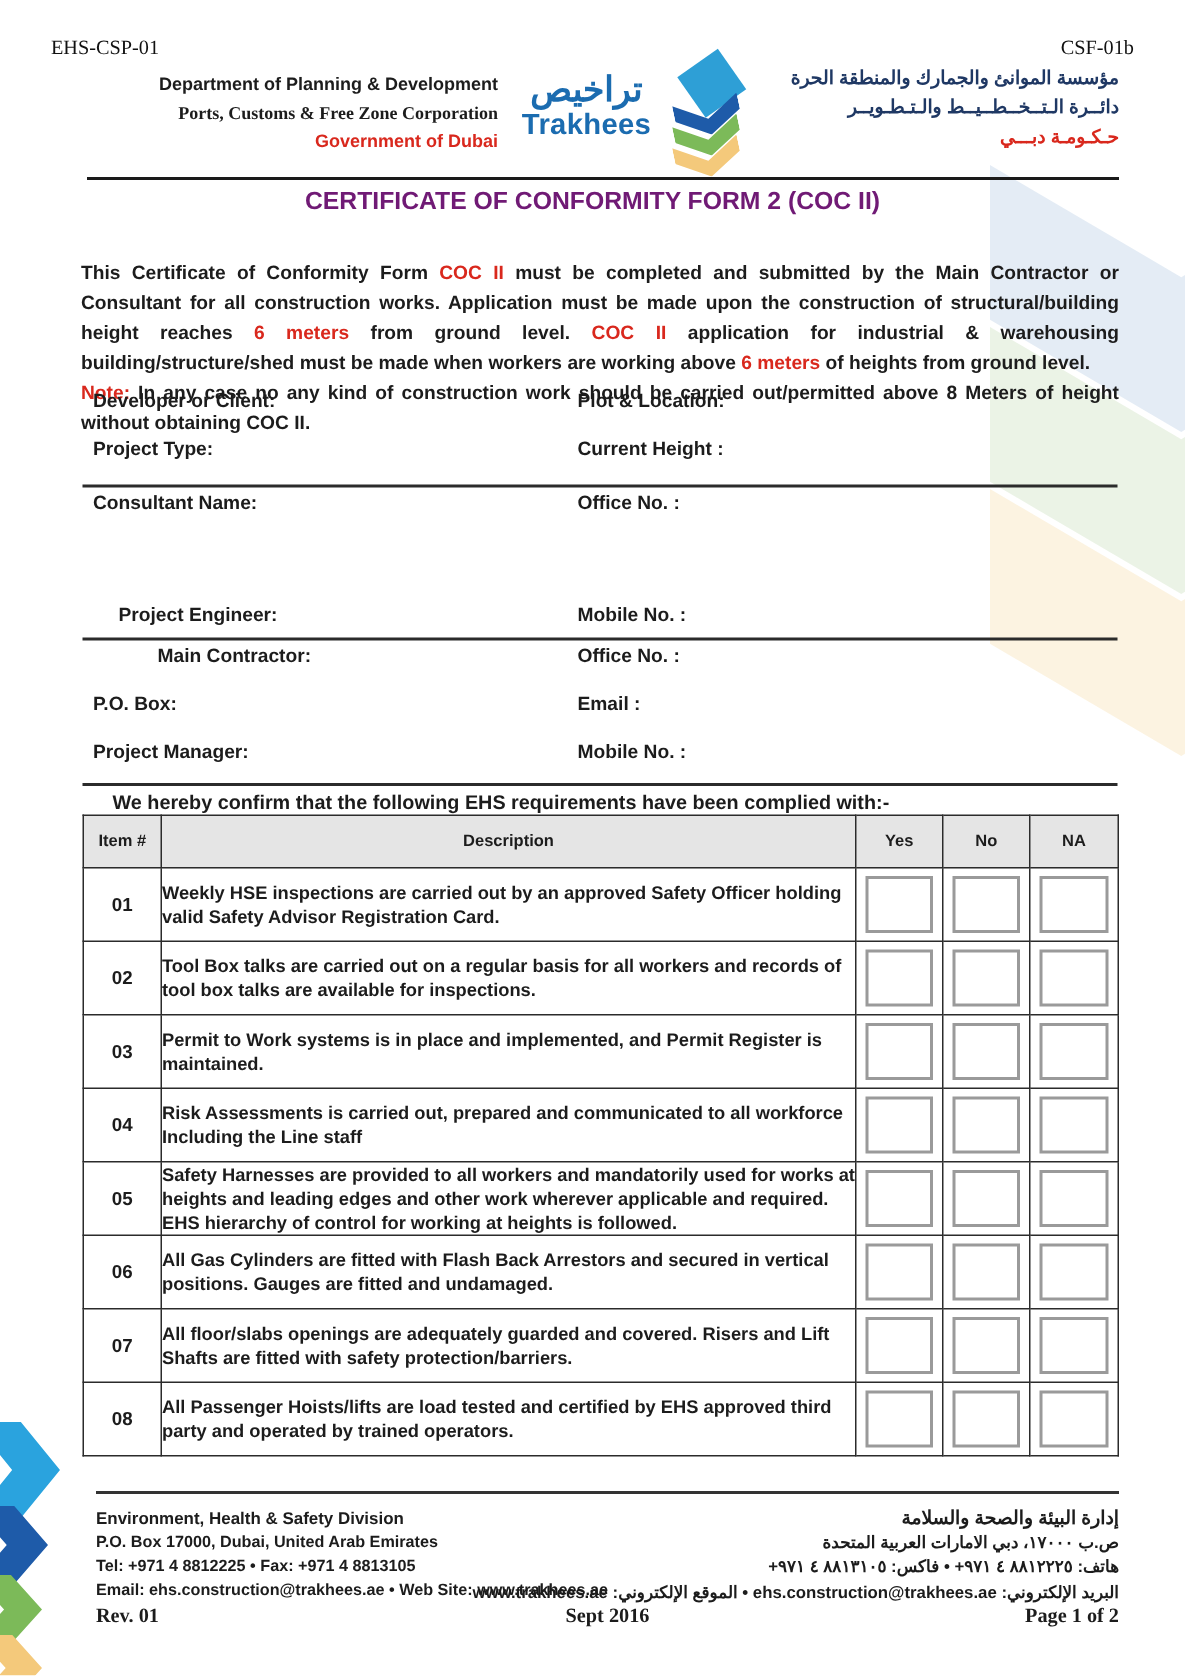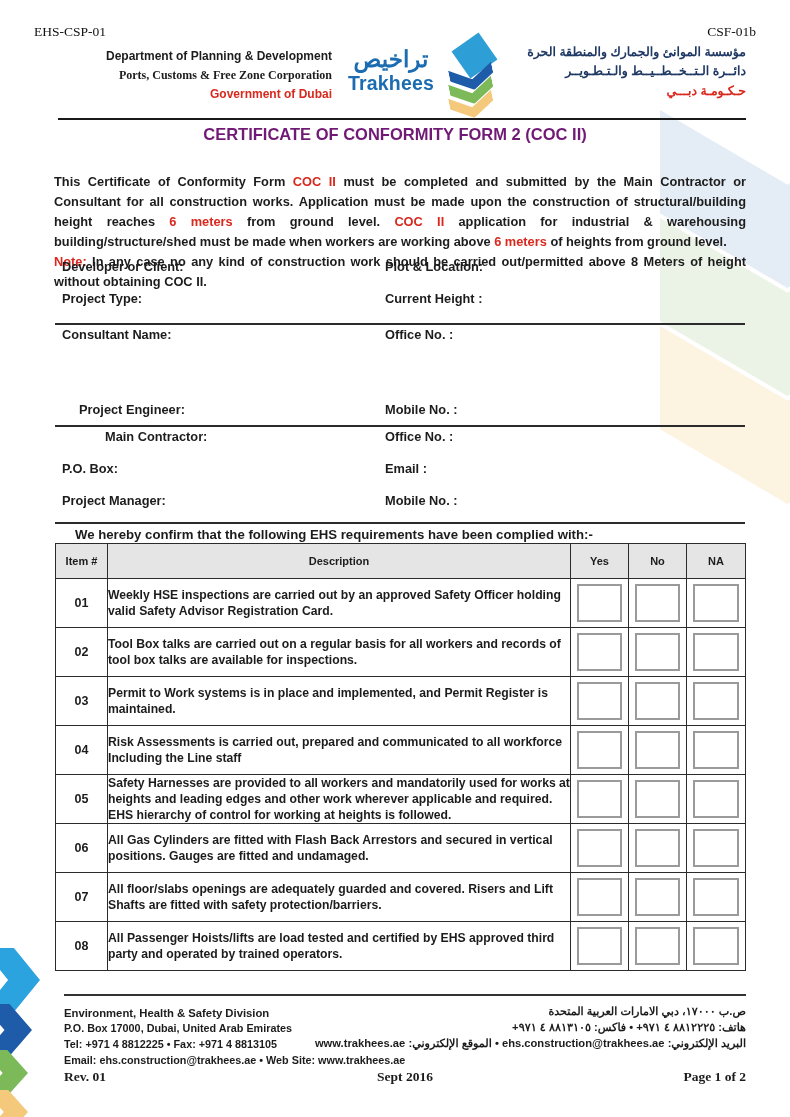--- a/index.html
+++ b/index.html
@@ -281,20 +281,21 @@
   </table>
 
   <div class="abs f-rule z1"></div>
   <div class="abs f-eng z1">
     <div class="b1">Environment, Health &amp; Safety Division</div>
     <div>P.O. Box 17000, Dubai, United Arab Emirates</div>
     <div>Tel: +971 4 8812225 • Fax: +971 4 8813105</div>
     <div>Email: ehs.construction@trakhees.ae • Web Site: www.trakhees.ae</div>
   </div>
   <div class="abs f-ar z1">
+    <div class="b1">إدارة البيئة والصحة والسلامة</div>
     <div>ص.ب ١٧٠٠٠، دبي الامارات العربية المتحدة</div>
     <div>هاتف: ٨٨١٢٢٢٥ ٤ ٩٧١+ • فاكس: ٨٨١٣١٠٥ ٤ ٩٧١+</div>
     <div>البريد الإلكتروني: ehs.construction@trakhees.ae • الموقع الإلكتروني: www.trakhees.ae</div>
   </div>
   <div class="abs f-bottom serif z1">
     <span>Rev. 01</span>
     <span class="c">Sept 2016</span>
     <span class="r">Page 1 of 2</span>
   </div>
 

